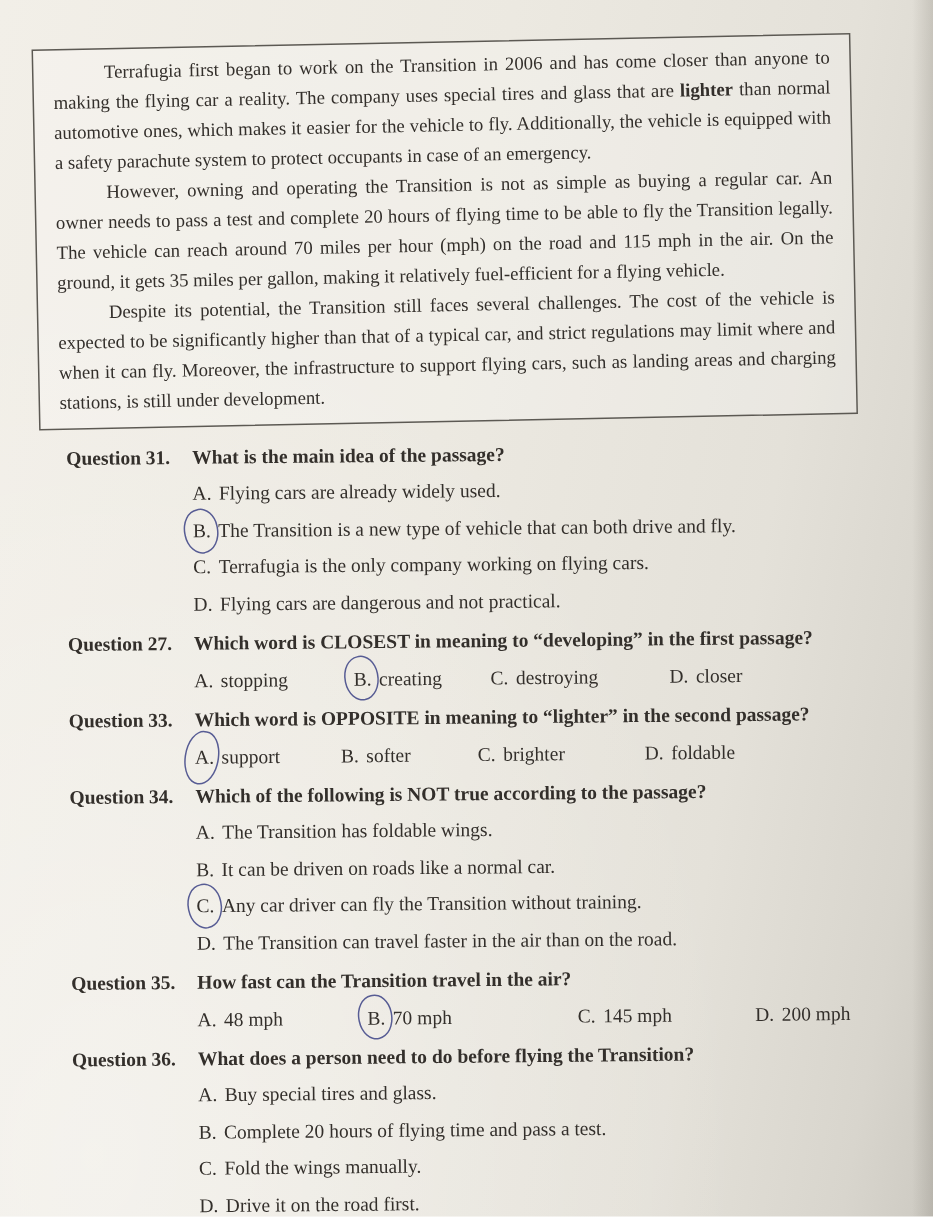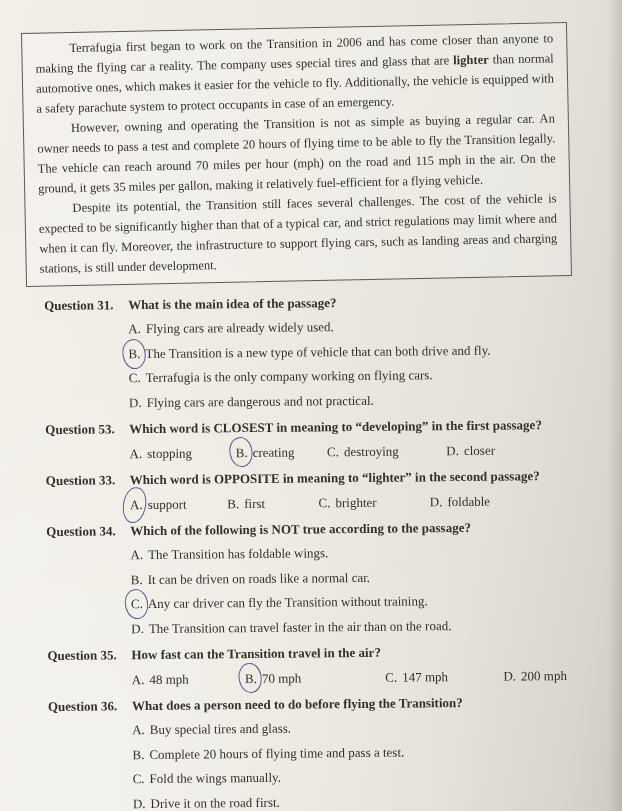--- a/index.html
+++ b/index.html
@@ -86,39 +86,39 @@
         <div class="opts vertical">
           <div class="opt"><span class="letter">A.</span><span>Flying cars are already widely used.</span></div>
           <div class="opt"><span class="letter circ">B.</span><span>The Transition is a new type of vehicle that can both drive and fly.</span></div>
           <div class="opt"><span class="letter">C.</span><span>Terrafugia is the only company working on flying cars.</span></div>
           <div class="opt"><span class="letter">D.</span><span>Flying cars are dangerous and not practical.</span></div>
         </div>
       </div>
 
       <div class="q q32">
         <div class="qhead">
-          <span class="qlabel">Question 53.</span>
+          <span class="qlabel">Question 27.</span>
           <span class="qstem">Which word is CLOSEST in meaning to “developing” in the first passage?</span>
         </div>
         <div class="opts row">
           <span class="opt o1"><span class="letter">A.</span><span>stopping</span></span>
           <span class="opt o2"><span class="letter circ">B.</span><span>creating</span></span>
           <span class="opt o3"><span class="letter">C.</span><span>destroying</span></span>
           <span class="opt o4"><span class="letter">D.</span><span>closer</span></span>
         </div>
       </div>
 
       <div class="q q33">
         <div class="qhead">
           <span class="qlabel">Question 33.</span>
           <span class="qstem">Which word is OPPOSITE in meaning to “lighter” in the second passage?</span>
         </div>
         <div class="opts row">
           <span class="opt o1"><span class="letter circ">A.</span><span>support</span></span>
-          <span class="opt o2"><span class="letter">B.</span><span>first</span></span>
+          <span class="opt o2"><span class="letter">B.</span><span>softer</span></span>
           <span class="opt o3"><span class="letter">C.</span><span>brighter</span></span>
           <span class="opt o4"><span class="letter">D.</span><span>foldable</span></span>
         </div>
       </div>
 
       <div class="q">
         <div class="qhead">
           <span class="qlabel">Question 34.</span>
           <span class="qstem">Which of the following is NOT true according to the passage?</span>
         </div>
@@ -131,21 +131,21 @@
       </div>
 
       <div class="q q35">
         <div class="qhead">
           <span class="qlabel">Question 35.</span>
           <span class="qstem">How fast can the Transition travel in the air?</span>
         </div>
         <div class="opts row">
           <span class="opt o1"><span class="letter">A.</span><span>48 mph</span></span>
           <span class="opt o2"><span class="letter circ">B.</span><span>70 mph</span></span>
-          <span class="opt o3"><span class="letter">C.</span><span>147 mph</span></span>
+          <span class="opt o3"><span class="letter">C.</span><span>145 mph</span></span>
           <span class="opt o4"><span class="letter">D.</span><span>200 mph</span></span>
         </div>
       </div>
 
       <div class="q">
         <div class="qhead">
           <span class="qlabel">Question 36.</span>
           <span class="qstem">What does a person need to do before flying the Transition?</span>
         </div>
         <div class="opts vertical">

